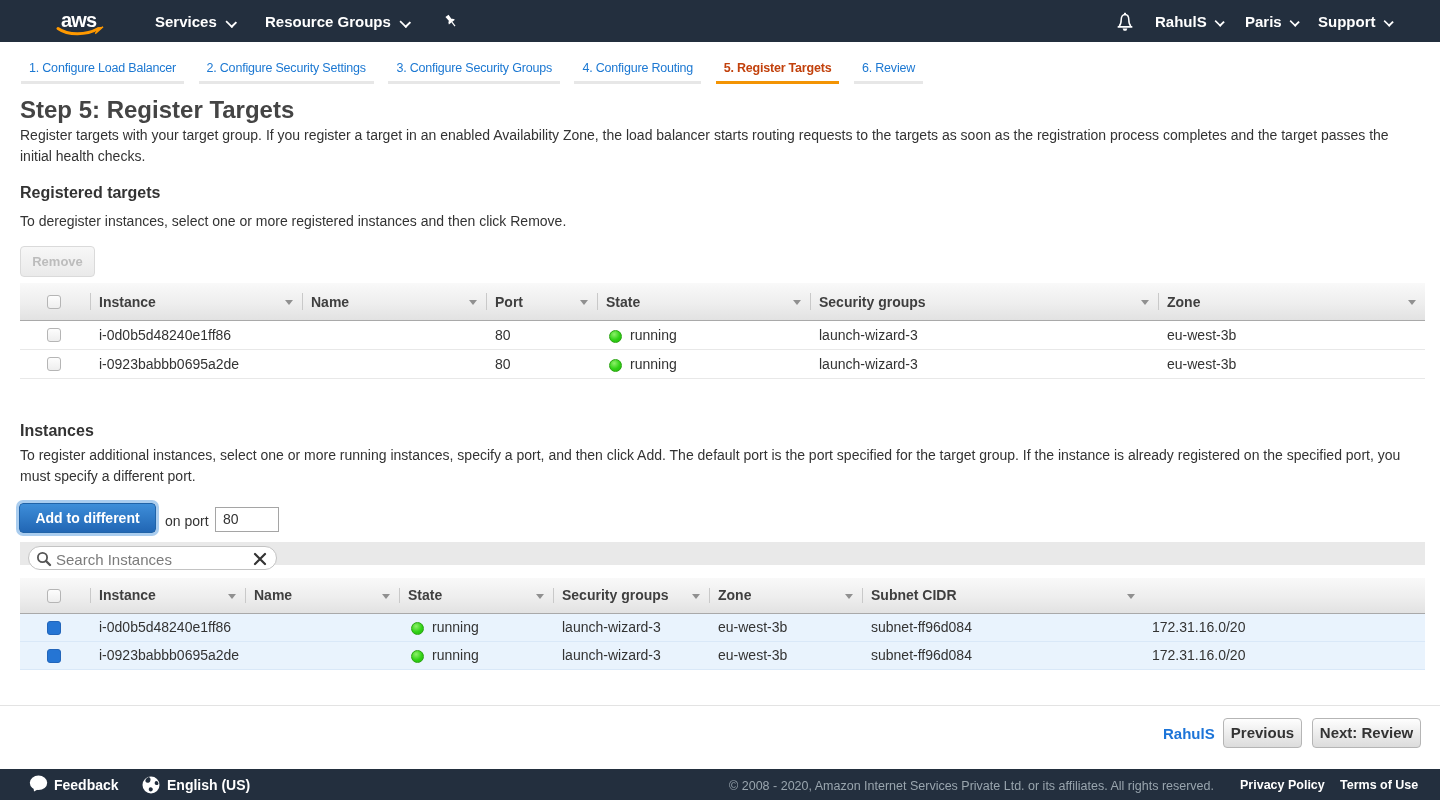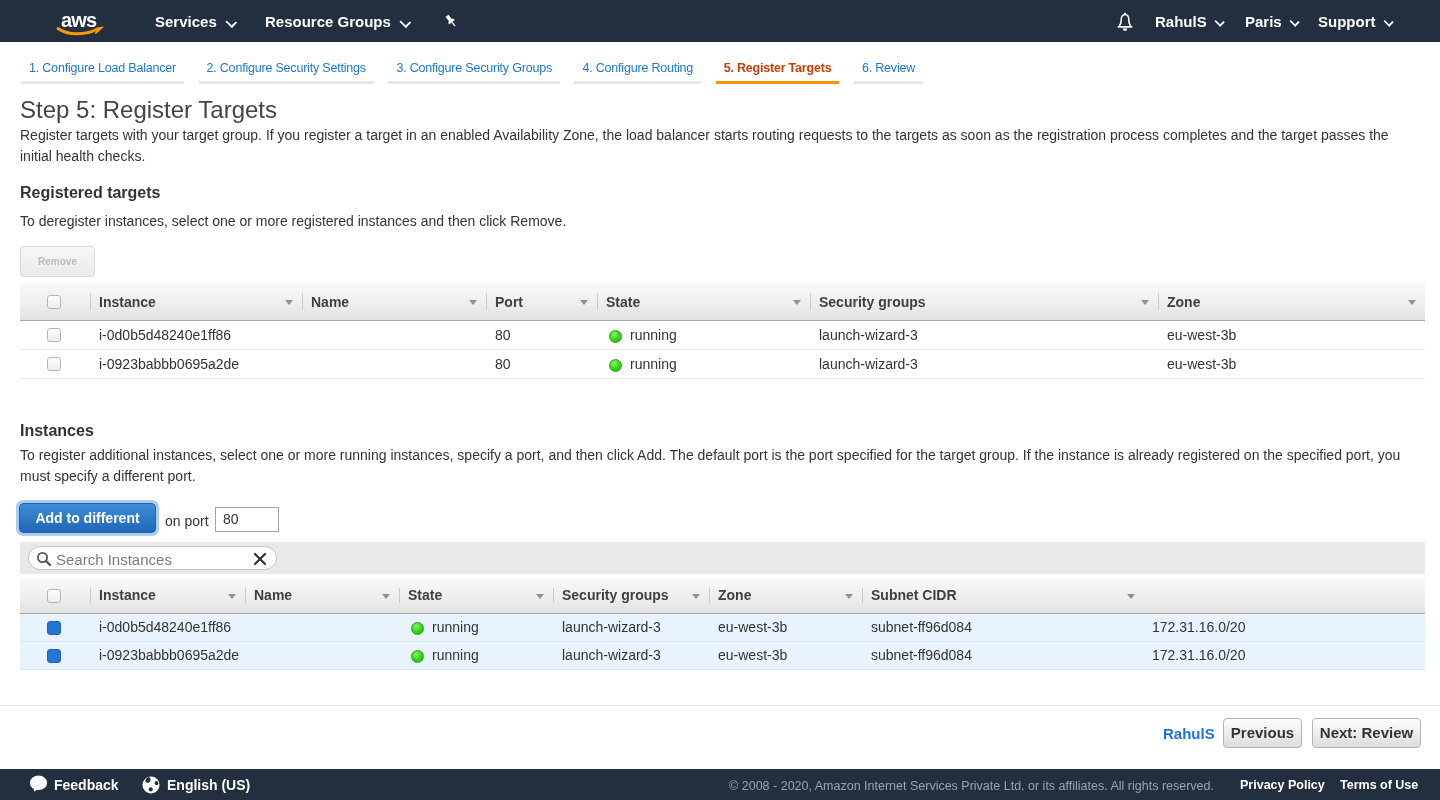--- a/index.html
+++ b/index.html
@@ -14,26 +14,26 @@
 .chev::before { content:""; position:absolute; left:0; top:1px; width:7px; height:7px; border-right:2.2px solid #fff; border-bottom:2.2px solid #fff; transform:rotate(45deg) scale(1,0.82); transform-origin:60% 60%; }
 .chev2 { display:inline-block; width:8px; height:8px; vertical-align:middle; margin-left:8px; margin-top:-3px; position:relative; }
 .chev2::before { content:""; position:absolute; left:0; top:0px; width:6px; height:6px; border-right:2px solid #fff; border-bottom:2px solid #fff; transform:rotate(45deg) scale(1,0.8); transform-origin:60% 60%; }
 
 
 #steps { position:absolute; left:21px; top:58px; white-space:nowrap; }
 .step { display:inline-block; font-size:12.5px; letter-spacing:-0.2px; color:#1c78d2; padding:0 8px 6px 8px; margin-right:14.5px; border-bottom:3px solid #e7e7e7; }
 .step.active { color:#c2410c; font-weight:bold; border-bottom-color:#f39404; }
 
 
-h1 { position:absolute; left:20px; top:96px; font-size:24px; font-weight:normal; color:#444; }
+h1 { position:absolute; left:20px; top:96px; font-size:24px; font-weight:bold; color:#444; }
 .para { position:absolute; left:20px; font-size:14px; color:#333; line-height:21px; width:1405px; }
 .h2 { position:absolute; left:20px; font-size:16px; font-weight:bold; color:#333; }
 
 
-#removebtn { position:absolute; left:20px; top:246px; width:75px; height:31px; border:1px solid #dadada; border-radius:4px; background:linear-gradient(#f7f7f7,#eaeaea); color:#bcbcbc; font-size:10px; font-weight:bold; font-family:"Liberation Sans",sans-serif; text-align:center; line-height:29px; }
+#removebtn { position:absolute; left:20px; top:246px; width:75px; height:31px; border:1px solid #dadada; border-radius:4px; background:linear-gradient(#f7f7f7,#eaeaea); color:#bcbcbc; font-size:13px; font-weight:bold; font-family:"Liberation Sans",sans-serif; text-align:center; line-height:29px; }
 #addbtn { position:absolute; left:19px; top:503px; width:137px; height:30px; border:1px solid #2063a8; border-radius:4px; background:linear-gradient(#3e8ed9,#2166b4); box-shadow:0 0 0 3px #aacdef; color:#fff; font-size:14px; font-weight:bold; text-align:center; line-height:28px; }
 #onport { position:absolute; left:165px; top:513px; font-size:14px; color:#333; }
 #portinput { position:absolute; left:215px; top:507px; width:64px; height:25px; border:1px solid #a5a5a5; font-size:14px; color:#333; padding-left:7px; line-height:23px; background:#fff; }
 
 
 .tbl { position:absolute; left:20px; width:1405px; }
 .thead { display:flex; background:linear-gradient(#f9f9f9 0%,#eee 55%,#e2e2e2 100%); border-bottom:1px solid #a9a9a9; position:relative; }
 .th { font-size:14px; font-weight:bold; color:#3f3f3f; padding-left:9px; position:relative; }
 .th .sep { position:absolute; left:0; top:10px; bottom:10px; width:1px; background:#c9c9c9; }
 .th .sort { position:absolute; right:9px; top:50%; margin-top:-2px; width:0; height:0; border-left:4px solid transparent; border-right:4px solid transparent; border-top:5px solid #909090; }
@@ -44,21 +44,21 @@
 .cb { position:absolute; left:27px; top:50%; margin-top:-7px; width:14px; height:14px; border:1px solid #b5b5b5; border-radius:3px; background:linear-gradient(#fdfdfd,#eee); }
 .cb.on { background:#2575d4; border-color:#2265ba; }
 .dot { display:inline-block; width:13px; height:13px; border-radius:50%; background:radial-gradient(circle at 38% 30%, #8ef06a, #30d215 55%, #25b50d); border:1px solid #2aa411; vertical-align:-2.5px; margin-left:3px; margin-right:8px; }
 
 
 #t1 .thead { height:38px; }
 #t1 .th { line-height:38px; }
 #t1 .trow { height:29px; }
 #t1 .td { line-height:28px; }
 
-#t2band { position:absolute; left:20px; top:542px; width:1405px; height:32px; background:#e9e9e9; }
+#t2band { position:absolute; left:20px; top:542px; width:1405px; height:23px; background:#e9e9e9; }
 #searchbox { position:absolute; left:8px; top:4px; width:249px; height:24px; background:#fff; border:1px solid #c3c3c3; border-radius:12px; }
 #t2 .thead { height:36px; }
 #t2 .th { line-height:35px; }
 #t2 .trow { height:28px; }
 #t2 .td { line-height:27px; }
 
 
 #hr { position:absolute; left:0; top:705px; width:1440px; height:1px; background:#e3e3e3; }
 .greybtn { position:absolute; top:718px; height:30px; border:1px solid #b5b5b5; border-radius:4px; background:linear-gradient(#fefefe,#dcdcdc); color:#333; font-size:15px; font-weight:bold; text-align:center; line-height:28px; }
 #cancel { position:absolute; left:1163px; top:725px; color:#1c74d8; font-size:15px; font-weight:bold; }

